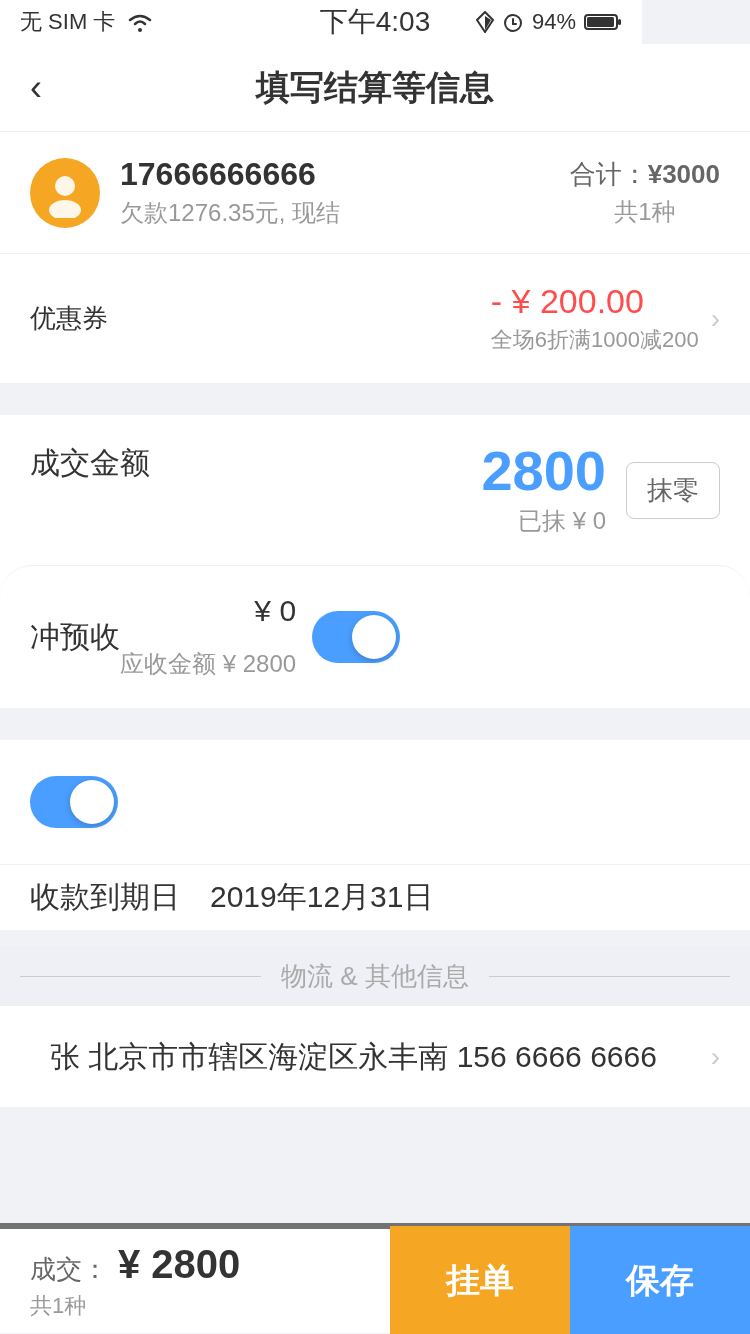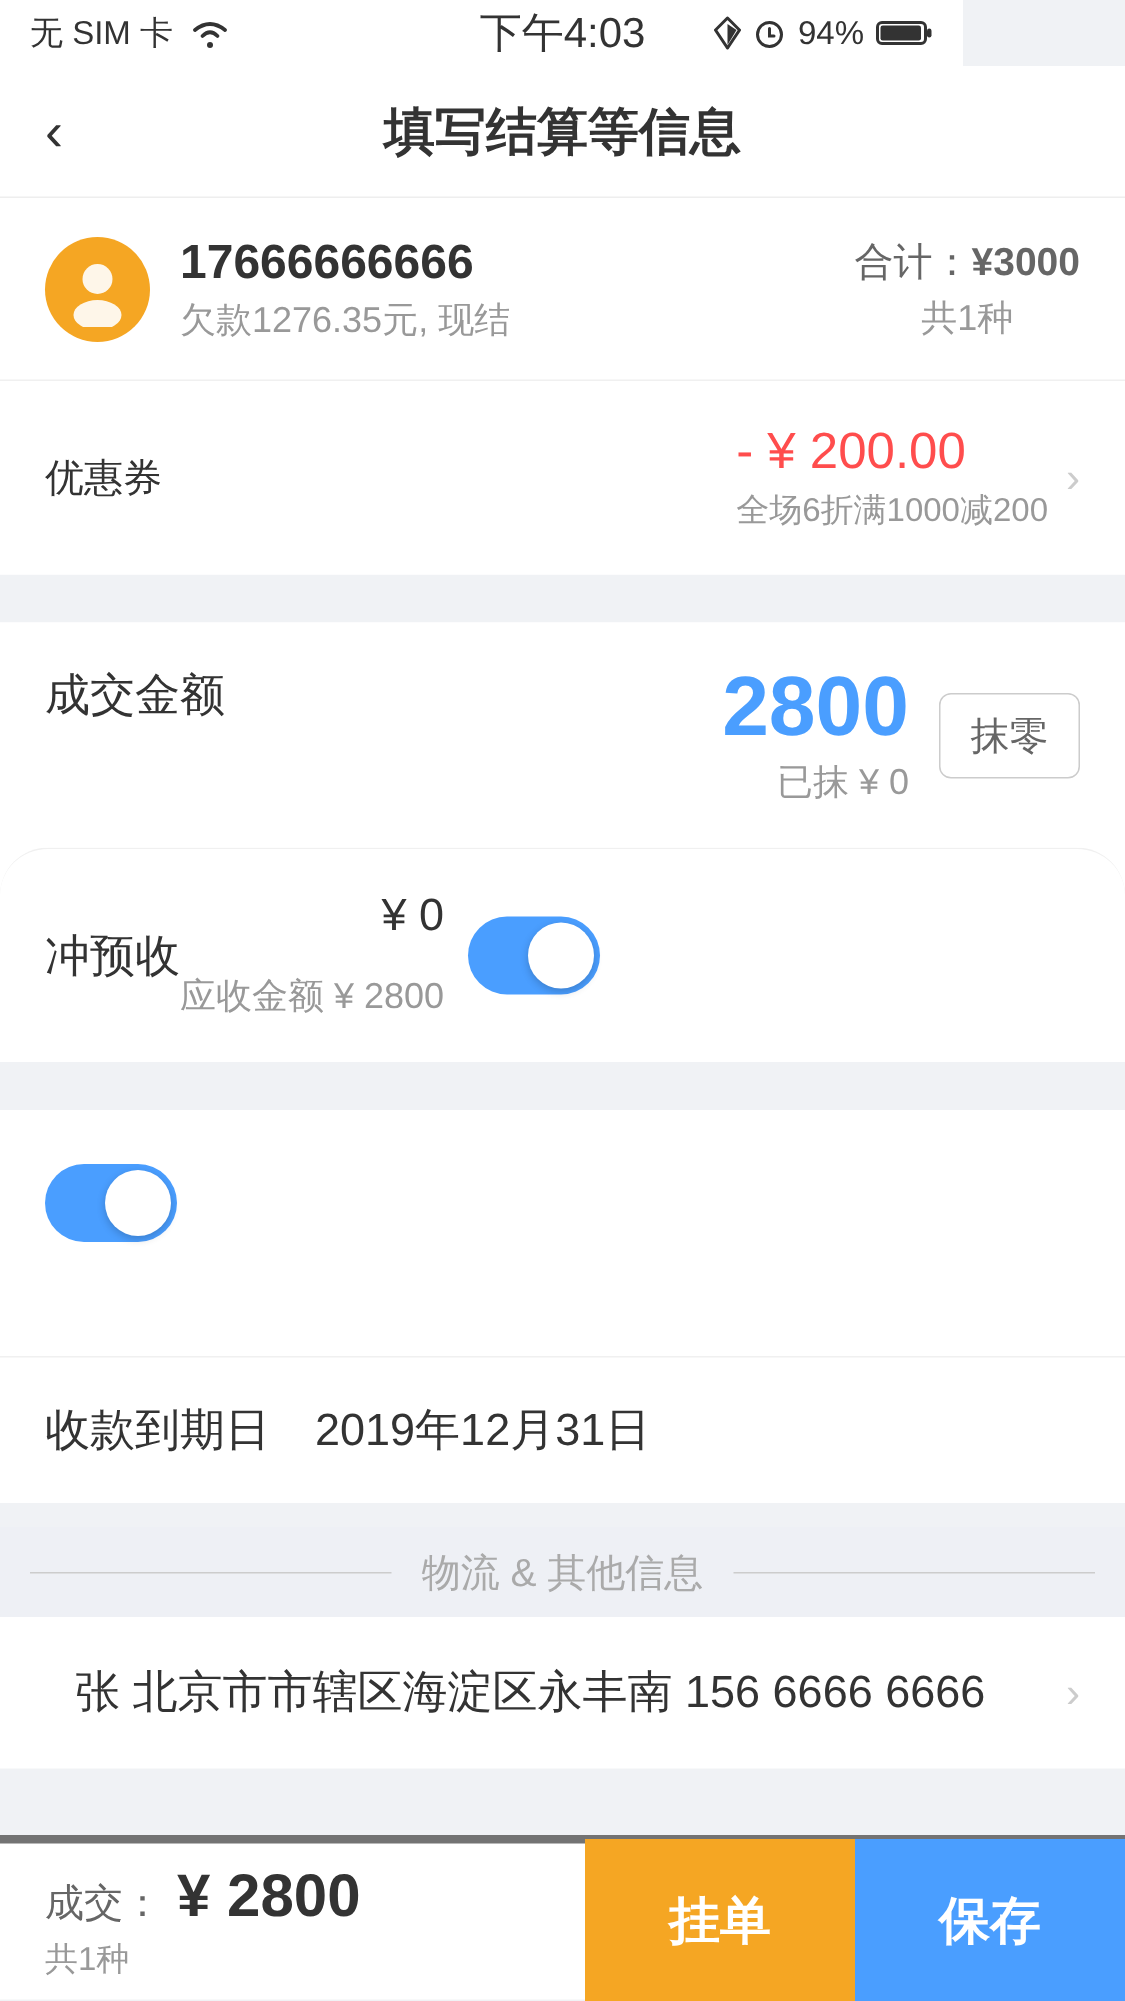--- a/index.html
+++ b/index.html
@@ -175,26 +175,25 @@
       padding: 36px 30px;
       display: flex;
       align-items: center;
       justify-content: space-between;
     }
     .debt-label { font-size: 30px; color: #333; }
 
     
     .date-row {
       background: #fff;
-      padding: 28px 30px;
+      padding: 12px 30px;
       display: flex;
       align-items: center;
       gap: 30px;
       border-top: 1px solid #f0f0f0;
-      margin-top: 40px;
     }
     .date-label { font-size: 30px; color: #333; }
     .date-value { font-size: 30px; color: #333; }
 
     
     .section-divider {
       background: #eef0f5;
       height: 60px;
       display: flex;
       align-items: center;

